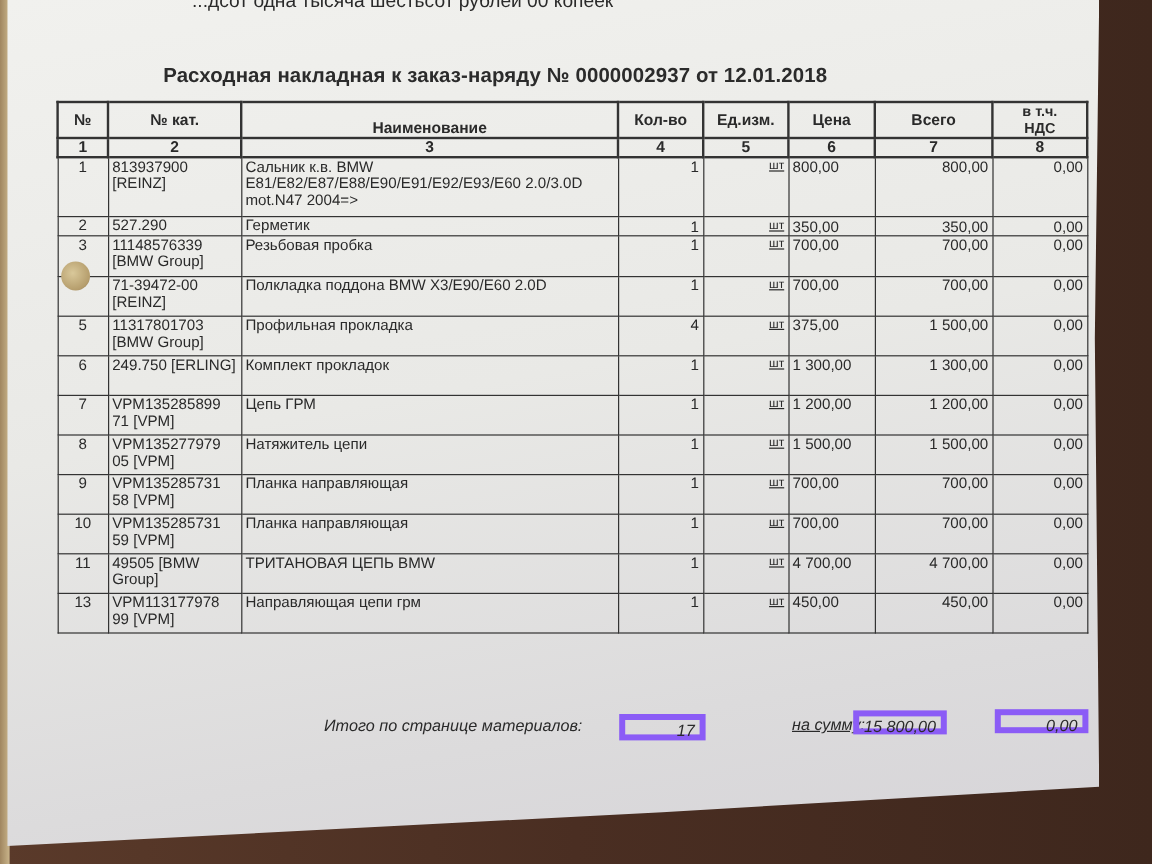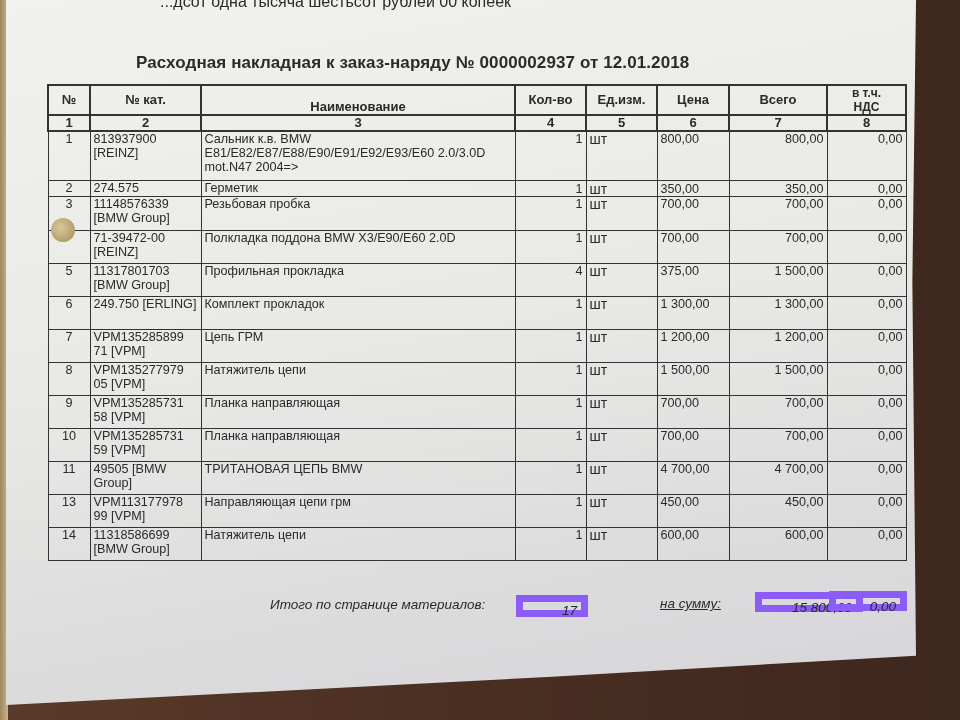--- a/index.html
+++ b/index.html
@@ -30,32 +30,32 @@
   }
   table.inv td, table.inv th {
     border:1px solid #333; padding:0 3px; vertical-align:top; line-height:14px;
     overflow:hidden;
   }
   table.inv th { font-weight:bold; text-align:center; font-size:13px; }
   table.inv tr.hdr th { border-width:2px; height:17px; vertical-align:middle;}
   table.inv tr.nums th { border-width:2px; height:14px; vertical-align:middle; line-height:12px;}
   td.c { text-align:center; }
   td.r { text-align:right; }
-  td.unit { font-size:14px; padding-right:2px; }
+  td.unit { text-align:right; font-size:10px; padding-right:2px;text-decoration:underline; }
   td.price { text-align:left; padding-left:10px; }
   .hole {
     position:absolute; left:51px; top:218px; width:24px; height:24px; border-radius:50%;
     background: radial-gradient(circle at 40% 40%, #d9c89a, #b59d6c 70%, #7a6545);
   }
   .totals-label {
     position:absolute; left:270px; top:597px; font-size:13.5px; font-style:italic; color:#2a2a2a;
     white-space:nowrap;
   }
   .totals-box {
-    position:absolute; border:7px solid #8b5cf6; font-size:13.5px; font-style:italic; color:#2a2a2a;
+    position:absolute; border:5px solid #8b5cf6; font-size:13.5px; font-style:italic; color:#2a2a2a;
     text-align:right; padding-right:4px; box-sizing:border-box; line-height:17px;
   }
   .sum-label {
     position:absolute; left:660px; top:596px; font-size:13.5px; font-style:italic; color:#2a2a2a;text-decoration:underline;
   }
 </style>
 </head>
 <body>
 
 <div class="left-edge"></div>
@@ -103,21 +103,21 @@
       <td>813937900 [REINZ]</td>
       <td>Сальник к.в. BMW E81/E82/E87/E88/E90/E91/E92/E93/E60 2.0/3.0D mot.N47 2004=&gt;</td>
       <td class="r">1</td>
       <td class="unit">шт</td>
       <td class="price">800,00</td>
       <td class="r">800,00</td>
       <td class="r">0,00</td>
     </tr>
     <tr style="height:16px">
       <td class="c">2</td>
-      <td>274.575</td>
+      <td>527.290</td>
       <td>Герметик</td>
       <td class="r" style="vertical-align:bottom">1</td>
       <td class="unit" style="vertical-align:bottom">шт</td>
       <td class="price" style="vertical-align:bottom">350,00</td>
       <td class="r" style="vertical-align:bottom">350,00</td>
       <td class="r" style="vertical-align:bottom">0,00</td>
     </tr>
     <tr style="height:34px">
       <td class="c">3</td>
       <td>11148576339 [BMW Group]</td>
@@ -211,32 +211,22 @@
     <tr style="height:33px">
       <td class="c">13</td>
       <td>VPM113177978 99 [VPM]</td>
       <td>Направляющая цепи грм</td>
       <td class="r">1</td>
       <td class="unit">шт</td>
       <td class="price">450,00</td>
       <td class="r">450,00</td>
       <td class="r">0,00</td>
     </tr>
-    <tr style="height:33px">
-      <td class="c">14</td>
-      <td>11318586699 [BMW Group]</td>
-      <td>Натяжитель цепи</td>
-      <td class="r">1</td>
-      <td class="unit">шт</td>
-      <td class="price">600,00</td>
-      <td class="r">600,00</td>
-      <td class="r">0,00</td>
-    </tr>
   </tbody>
 </table>
 
 <div class="hole"></div>
 
 <div class="totals-label">Итого по странице материалов:</div>
 <div class="totals-box" style="left:516px; top:595px; width:72px; height:22px;">17</div>
 <div class="sum-label">на сумму:</div>
-<div class="totals-box" style="left:755px; top:592px; width:108px; height:20px;">15 800,00</div>
+<div class="totals-box" style="left:711px; top:592px; width:78px; height:20px;">15 800,00</div>
 <div class="totals-box" style="left:829px; top:591px; width:78px; height:20px;">0,00</div>
 
 </body></html>

